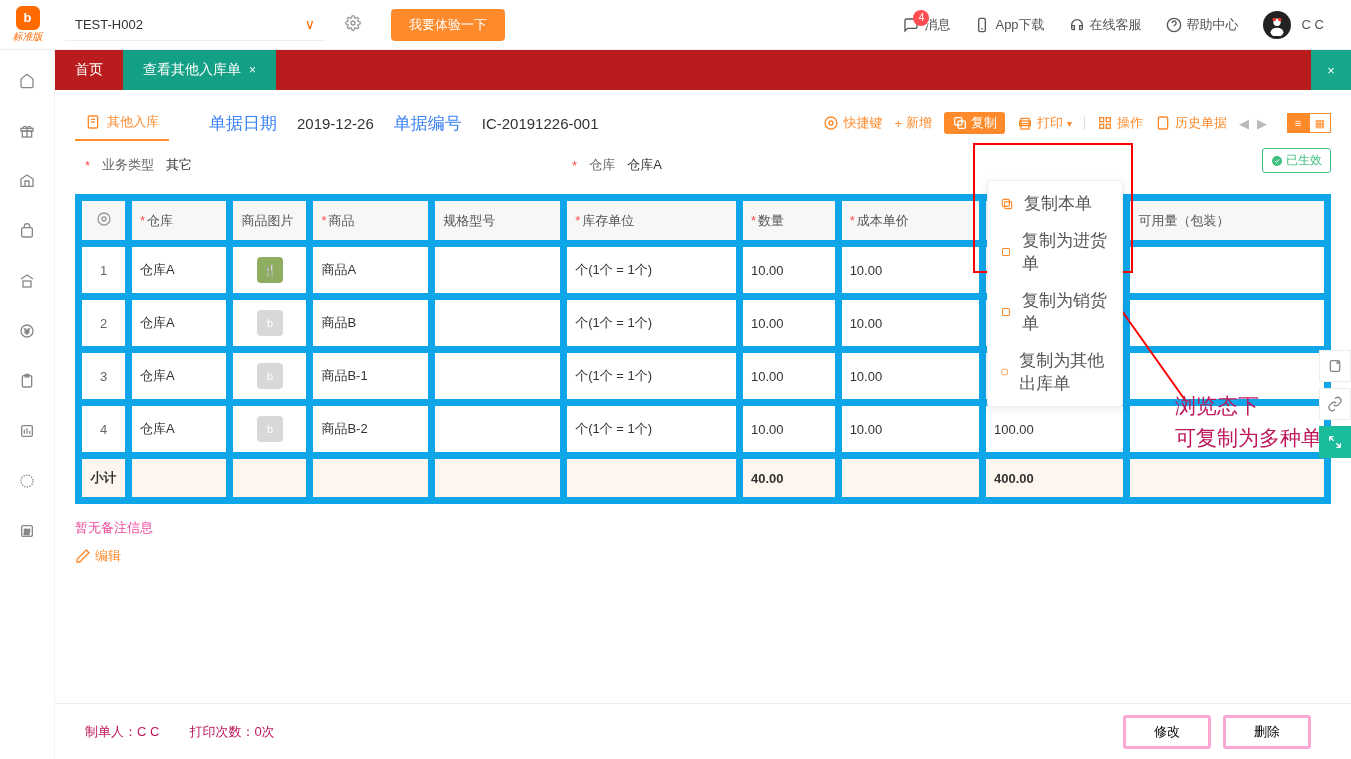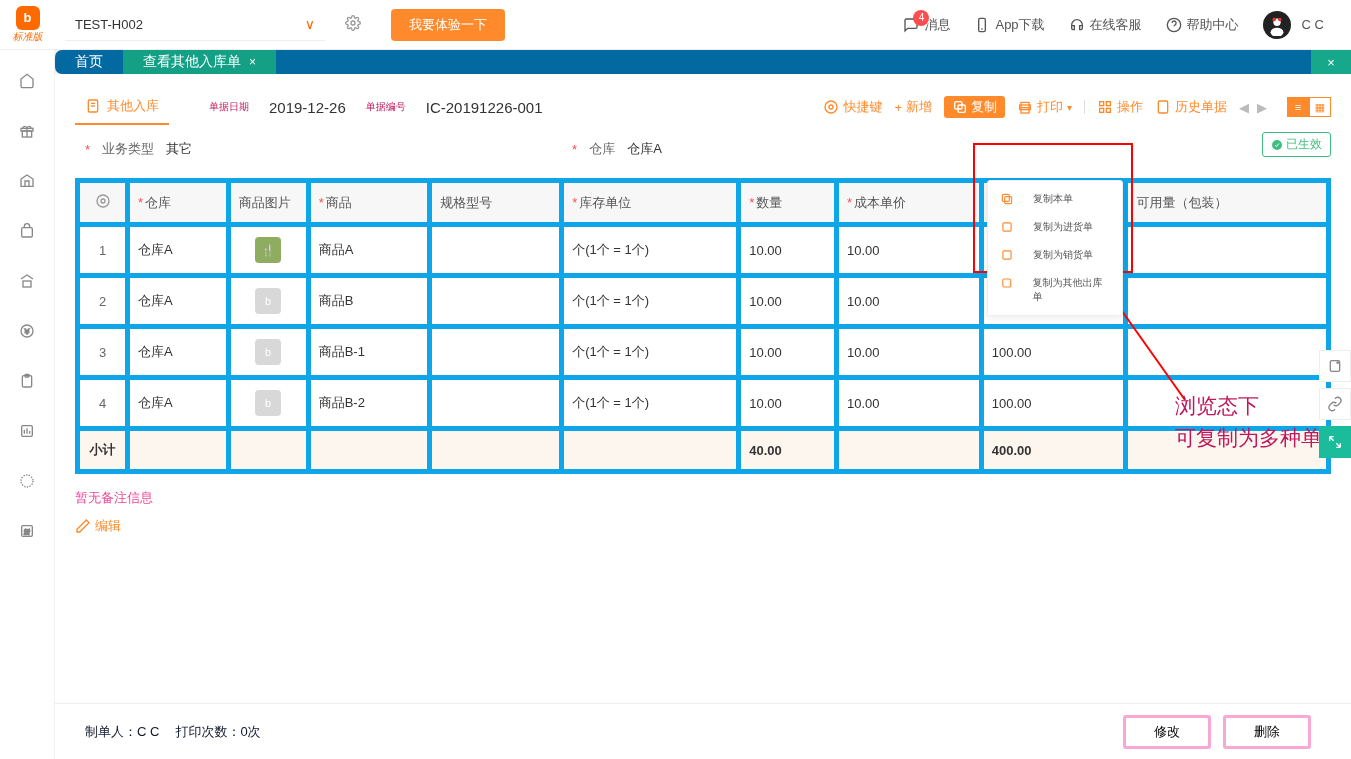--- a/index.html
+++ b/index.html
@@ -25,88 +25,88 @@
 .body { flex: 1; display: flex; min-height: 0; }
 
 
 .sidebar { width: 55px; display: flex; flex-direction: column; align-items: center; padding-top: 20px; gap: 28px; border-right: 1px solid #f2f2f2; }
 .side-icon { width: 22px; height: 22px; color: #888; cursor:pointer; display:flex; align-items:center; justify-content:center; }
 
 
 .main { flex: 1; display: flex; flex-direction: column; background: #f0f0f0; min-width: 0; position: relative; }
 
 
-.tabbar { height: 24px; background: #0369a1; display: flex; align-items: stretch; border-radius: 7px; }
+.tabbar { height: 40px; background: #b91c1c; display: flex; align-items: stretch; }
 .tab { padding: 0 20px; display: flex; align-items: center; color: #fff; cursor:pointer; gap: 8px; font-size: 14px; }
 .tab.inactive { background: #13a085; }
 .tab-close-x { color: #fff; font-size: 12px; }
 .tab-close-btn { margin-left: auto; width: 40px; display:flex; align-items:center; justify-content:center; color:#fff; cursor:pointer; background: #17a88b; }
 
 
 .content { flex: 1; padding: 0 0 0 0; overflow: auto; position: relative; }
 .card { background: #fff; margin: 0; position: relative; padding-bottom: 60px; min-height: 100%; display: flex; flex-direction: column; }
 
 
 .doc-header { display: flex; align-items: center; padding: 15px 20px 5px 20px; position: relative; flex-wrap: nowrap; }
 .doc-tab { border-bottom: 2px solid #ff8a2b; padding: 8px 10px; display:flex; align-items:center; gap:6px; color: #ff8a2b; font-weight: 500; background:#fff; margin-right:40px; }
 .doc-info { display:flex; align-items:center; gap: 20px; color:#666; }
-.doc-info .label { color:#be185d; font-size:10px; }
+.doc-info .label { color:#3b82f6; font-size:17px; }
 .doc-info .value { color:#333; font-size:15px; }
 .doc-actions { margin-left: auto; display:flex; align-items:center; gap: 12px; color:#666; }
 .act { display:flex; align-items:center; gap:4px; cursor:pointer; font-size:13px; white-space:nowrap; }
 .act.orange { color: #ff8a2b; }
 .act-pill { background:#ff8a2b; color:#fff; padding:2px 8px; border-radius:3px; display:flex; align-items:center; gap:3px; }
 .act-sep { width:1px; height:14px; background:#ddd; }
 .nav-arrows { display:flex; align-items:center; gap:8px; color:#bbb; }
 .view-toggle { display:flex; margin-left:8px; }
 .vt-btn { width:22px; height:20px; border:1px solid #ff8a2b; display:flex; align-items:center; justify-content:center; font-size:11px; cursor:pointer; }
 .vt-btn.active { background:#ff8a2b; color:#fff; }
 .vt-btn.inactive { color:#ff8a2b; background:#fff; }
 
 
 .red-box { position:absolute; border: 2px solid #ff0000; left: 918px; top: 93px; width: 160px; height: 130px; pointer-events:none; }
 
 
 .status-badge { position:absolute; right: 20px; top: 58px; border:1px solid #3fbf7f; color:#3fbf7f; border-radius:3px; padding:3px 8px; font-size:12px; display:flex; align-items:center; gap:3px; }
 
 
 .copy-menu { position:absolute; left: 932px; top: 130px; width: 136px; background:#fff; border:1px solid #eee; border-radius:3px; box-shadow:0 2px 8px rgba(0,0,0,0.08); z-index:5; padding:4px 0; }
-.copy-item { padding:7px 12px; display:flex; align-items:flex-start; gap:19px; font-size:10px; color:#555; cursor:pointer; }
+.copy-item { padding:7px 12px; display:flex; align-items:center; gap:10px; font-size:17px; color:#555; cursor:pointer; }
 .ci-icon { width:14px; height:14px; }
 
 
 .form-row { display:flex; padding: 10px 30px 20px 30px; gap: 380px; }
 .field { display:flex; align-items:center; gap:12px; }
 .req { color:#ff4d4f; }
 .field-label { color:#666; }
 .field-value { color:#333; }
 
 
 .tbl-wrap { padding: 0 20px; }
 table { width:100%; border-collapse: collapse; }
-th, td { border:5px solid #0ea5e9; padding: 10px 8px; text-align:left; font-size:13px; }
+th, td { border:7px solid #0ea5e9; padding: 10px 8px; text-align:left; font-size:13px; }
 th { background:#f7f7f7; color:#555; font-weight:normal; }
 th .req { margin-right:2px; }
 .row-num { text-align:center; color:#666; width:50px; }
 .gear-th { text-align:center; width:50px; color:#999; }
 .img-cell { width:80px; text-align:center; }
 .thumb { width:26px; height:26px; border-radius:4px; display:inline-block; background:#8ead61; color:#fff; font-size:11px; display:inline-flex; align-items:center; justify-content:center; }
 .thumb.gray { background:#d8d8d8; color:#fff; }
 tr.subtotal td { background:#fdf6ef; font-weight:bold; }
 tr.subtotal td:first-child { text-align:center; }
 
 
 .remarks { padding: 15px 20px; }
 .remarks-title { color:#333; margin-bottom:10px; }
 .remarks-empty { color:#ec4899; font-size:13px; margin-bottom:10px; }
 .edit-link { color:#ff8a2b; cursor:pointer; display:flex; align-items:center; gap:4px; font-size:13px; }
 
 
 .footer { position: absolute; left:0; right:0; bottom:0; height:56px; border-top:1px solid #eee; background:#fff; display:flex; align-items:center; padding: 0 40px 0 30px; }
-.footer-info { color:#0f172a; font-size:13px; display:flex; gap:16px; }
+.footer-info { color:#be185d; font-size:13px; display:flex; gap:30px; }
 .footer-spacer { flex:1; }
 .btn { height:34px; padding:0 28px; border:3px solid #f9a8d4; background:#fff; border-radius:3px; cursor:pointer; font-size:13px; margin-left:12px; }
 
 
 .right-rail { position:absolute; right:0; top:300px; display:flex; flex-direction:column; gap:0; }
 .rail-btn { width:32px; height:32px; background:#fff; border:1px solid #eee; display:flex; align-items:center; justify-content:center; color:#888; cursor:pointer; margin-bottom:6px; }
 .rail-btn.teal { background:#1abc9c; color:#fff; border-color:#1abc9c; }
 
 
 .annotation-text { position:absolute; left:1120px; top:340px; color:#be185d; font-size:21px; line-height:1.5; white-space:nowrap; }

